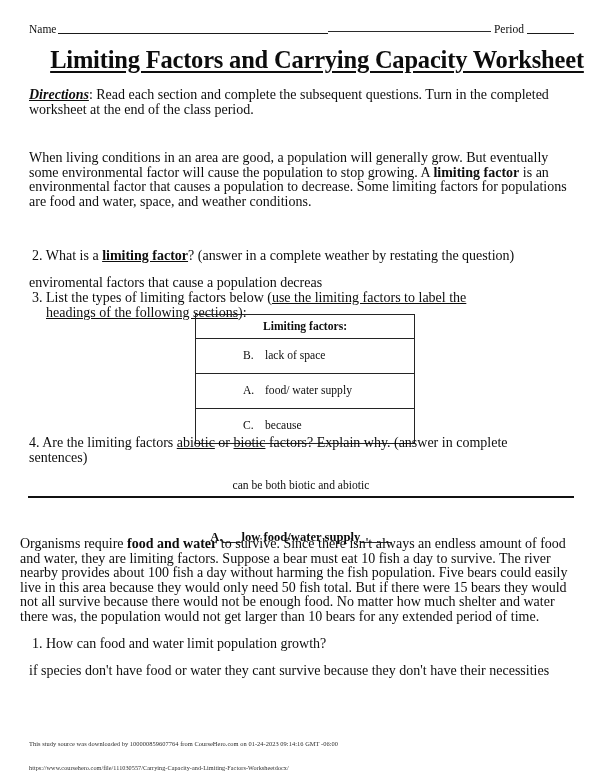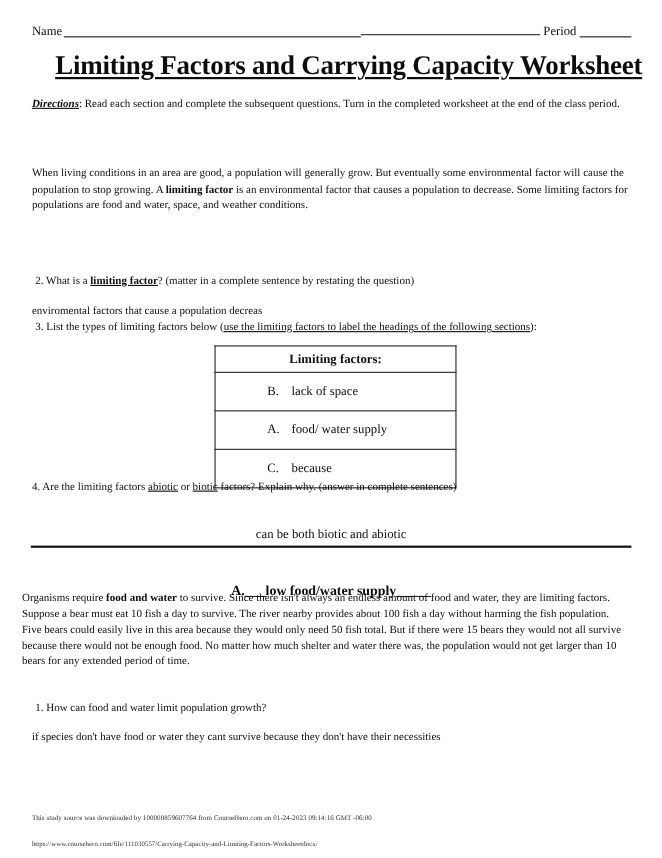--- a/index.html
+++ b/index.html
@@ -71,21 +71,21 @@
     font-weight: bold;
     letter-spacing: -0.2px;
     text-decoration: underline;
     text-underline-offset: 3px;
     text-decoration-thickness: 2px;
   }
 
   
   .block {
     position: absolute;
-    font-size: 10px;
+    font-size: 14px;
     line-height: 14.6px;
     text-align: left;
   }
 
   .directions { left: 29px; top: 88px; width: 546px; }
   .directions .lead {
     font-weight: bold;
     font-style: italic;
     text-decoration: underline;
   }
@@ -229,21 +229,21 @@
     <span class="lead">Directions</span><span>: Read each section and complete the subsequent questions.  Turn in the completed worksheet at the end of the class period.</span>
   </div>
 
 
   <div class="block intro-para">
     <span>When living conditions in an area are good, a population will generally grow. But eventually some environmental factor will cause the population to stop growing. A </span><b class="strong">limiting factor</b><span> is an environmental factor that causes a population to decrease. Some limiting factors for populations are food and water, space, and weather conditions.</span>
   </div>
 
 
   <div class="block q2">
-    <span>2. What is a </span><b class="strong" style="text-decoration:underline">limiting factor</b><span>? (matter in a complete sentence by restating the question)</span>
+    <span>2. What is a </span><b class="strong" style="text-decoration:underline">limiting factor</b><span>? (answer in a complete weather by restating the question)</span>
   </div>
 
   <div class="block ans1">enviromental factors that cause a population decreas</div>
 
   <div class="block q3">
     <span>3. List the types of limiting factors below (</span><span class="u">use the limiting factors to label the headings of the following sections</span><span>):</span>
   </div>
 
   <table class="lf-table">
     <tbody>

